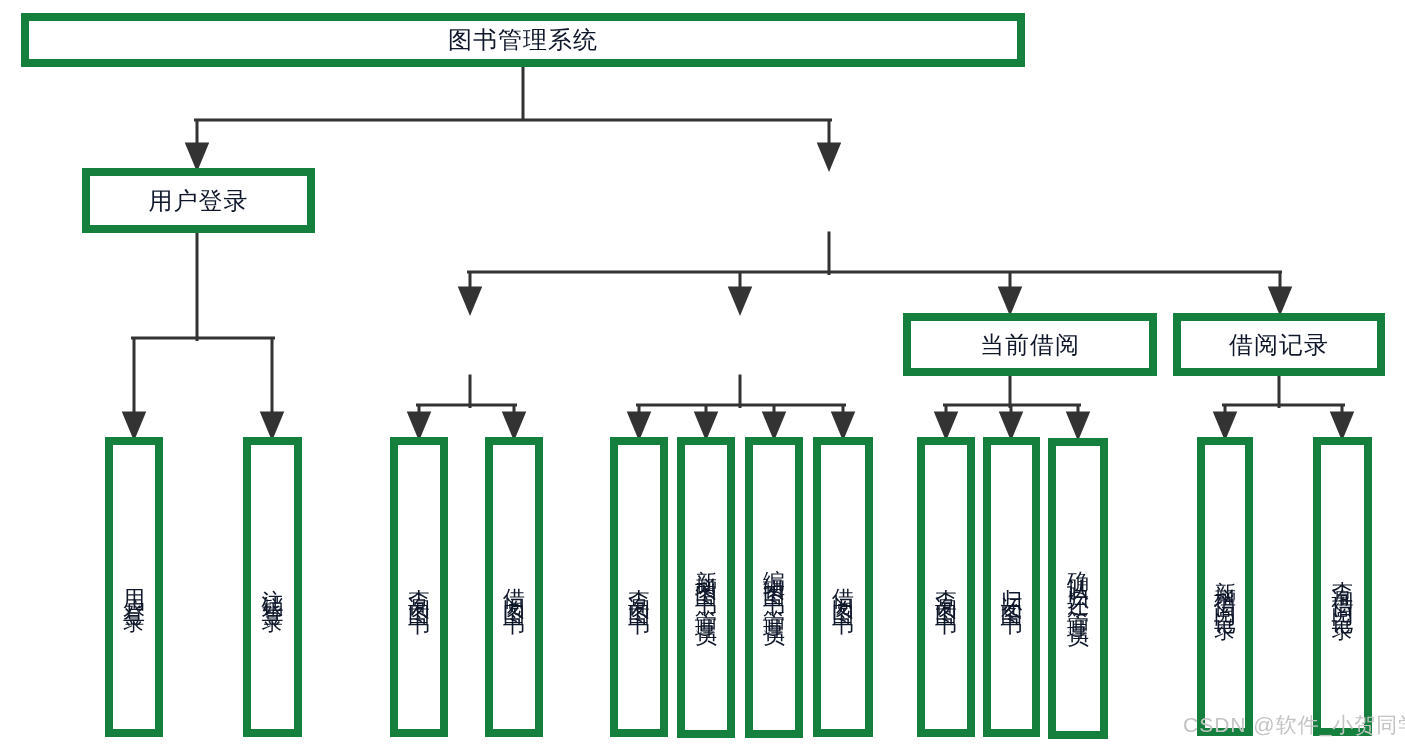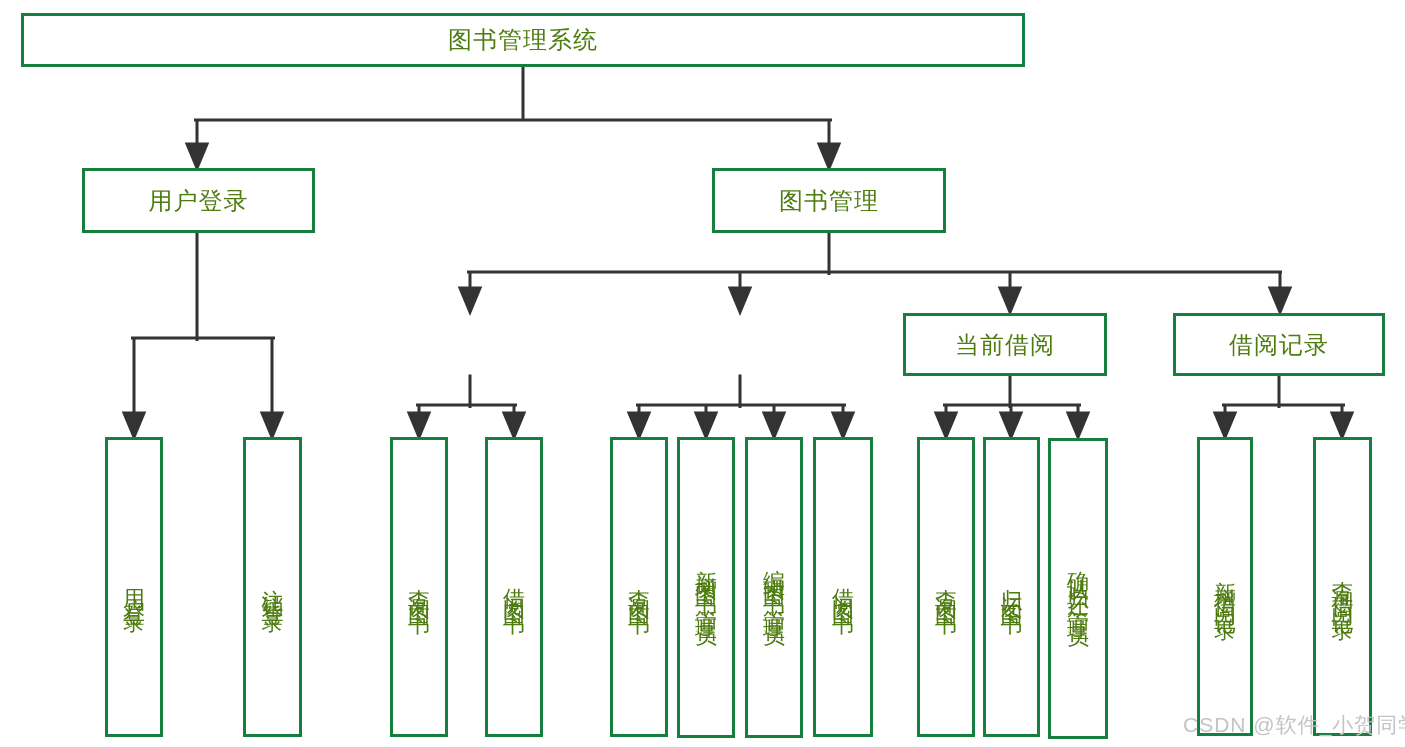--- a/index.html
+++ b/index.html
@@ -4,23 +4,23 @@
 <style>
   html, body { margin: 0; padding: 0; background: #ffffff; }
   .canvas {
     position: relative; width: 1405px; height: 747px;
     background: #ffffff; overflow: hidden;
     font-family: "Liberation Sans", sans-serif;
   }
   .wires { position: absolute; left: 0; top: 0; }
   .node {
     position: absolute; box-sizing: border-box;
-    border: 3px solid #15803d; background: #ffffff;
+    border: 8px solid #15803d; background: #ffffff;
     display: flex; align-items: center; justify-content: center;
-    color: #4d7c0f; white-space: nowrap;
+    color: #0f172a; white-space: nowrap;
   }
   .node.h { font-size: 24px; letter-spacing: 1px; }
   .node.v {
     font-size: 22px; letter-spacing: 8px;
     writing-mode: vertical-rl; text-orientation: mixed;
   }
   .watermark {
     position: absolute; left: 1183px; top: 711px;
     font-size: 21px; color: #c4c4c4; letter-spacing: 1px; white-space: nowrap;
   }
@@ -78,23 +78,22 @@
         <path fill="none" d="M1279 376 V406.5 M1223.5 405 H1343.5 M1225 405 V420 M1342 405 V420"></path>
         <polygon points="1215,413 1235,413 1225,437"></polygon>
         <polygon points="1332,413 1352,413 1342,437"></polygon>
       </g>
     </g>
   </svg>
 
   <div class="node h" style="left:21px;top:13px;width:1004px;height:54px">图书管理系统</div>
 
   <div class="node h" style="left:82px;top:168px;width:233px;height:65px">用户登录</div>
-  <div class="node h" style="left:712px;top:168px;width:234px;height:65px">图书管理</div>
 
-  <div class="node h" style="left:903px;top:313px;width:204px;height:63px">当前借阅</div>
+  <div class="node h" style="left:903px;top:313px;width:254px;height:63px">当前借阅</div>
   <div class="node h" style="left:1173px;top:313px;width:212px;height:63px">借阅记录</div>
 
   <div class="node v" style="left:105px;top:437px;width:58px;height:300px">用户登录</div>
   <div class="node v" style="left:243px;top:437px;width:59px;height:300px">注销登录</div>
 
   <div class="node v" style="left:390px;top:437px;width:58px;height:300px">查询图书</div>
   <div class="node v" style="left:485px;top:437px;width:58px;height:300px">借阅图书</div>
 
   <div class="node v" style="left:610px;top:437px;width:58px;height:300px">查询图书</div>
   <div class="node v" style="left:677px;top:437px;width:58px;height:301px">新增图书（管理员）</div>

